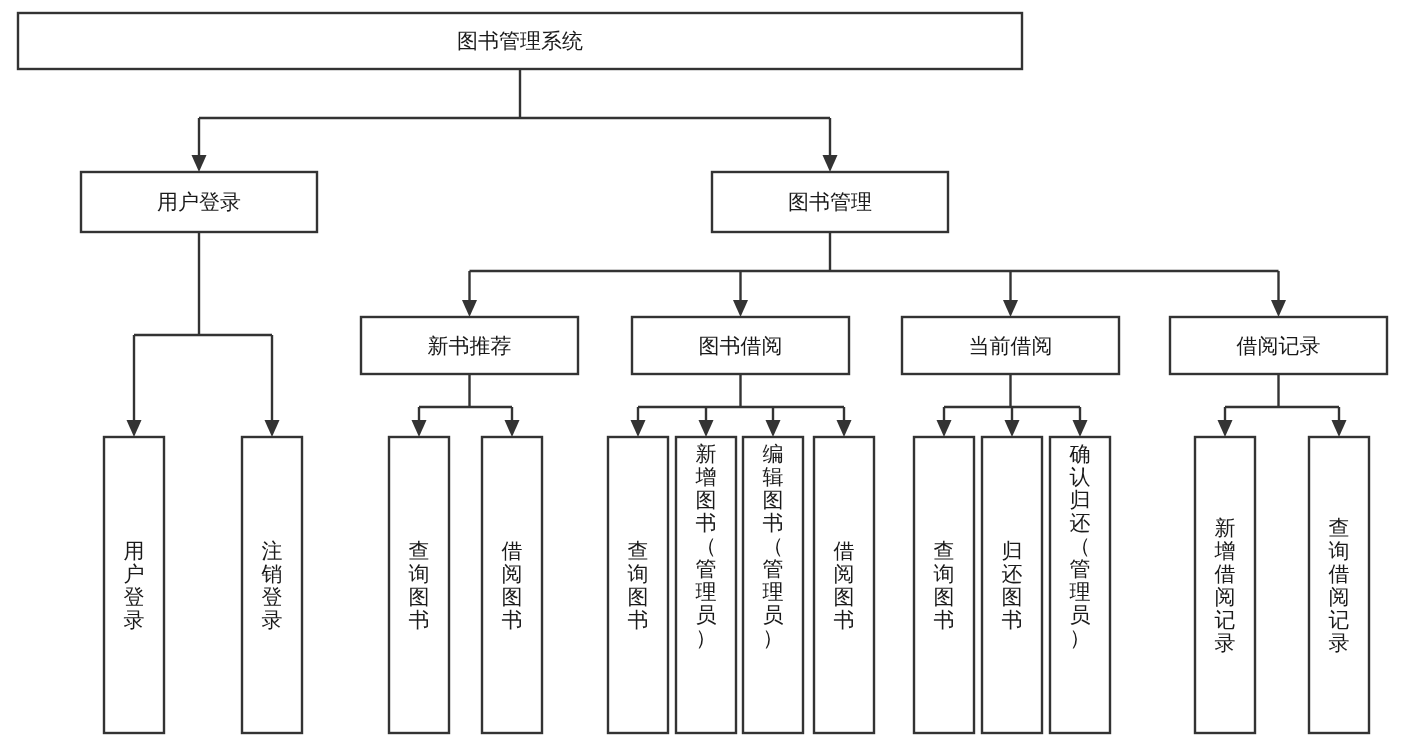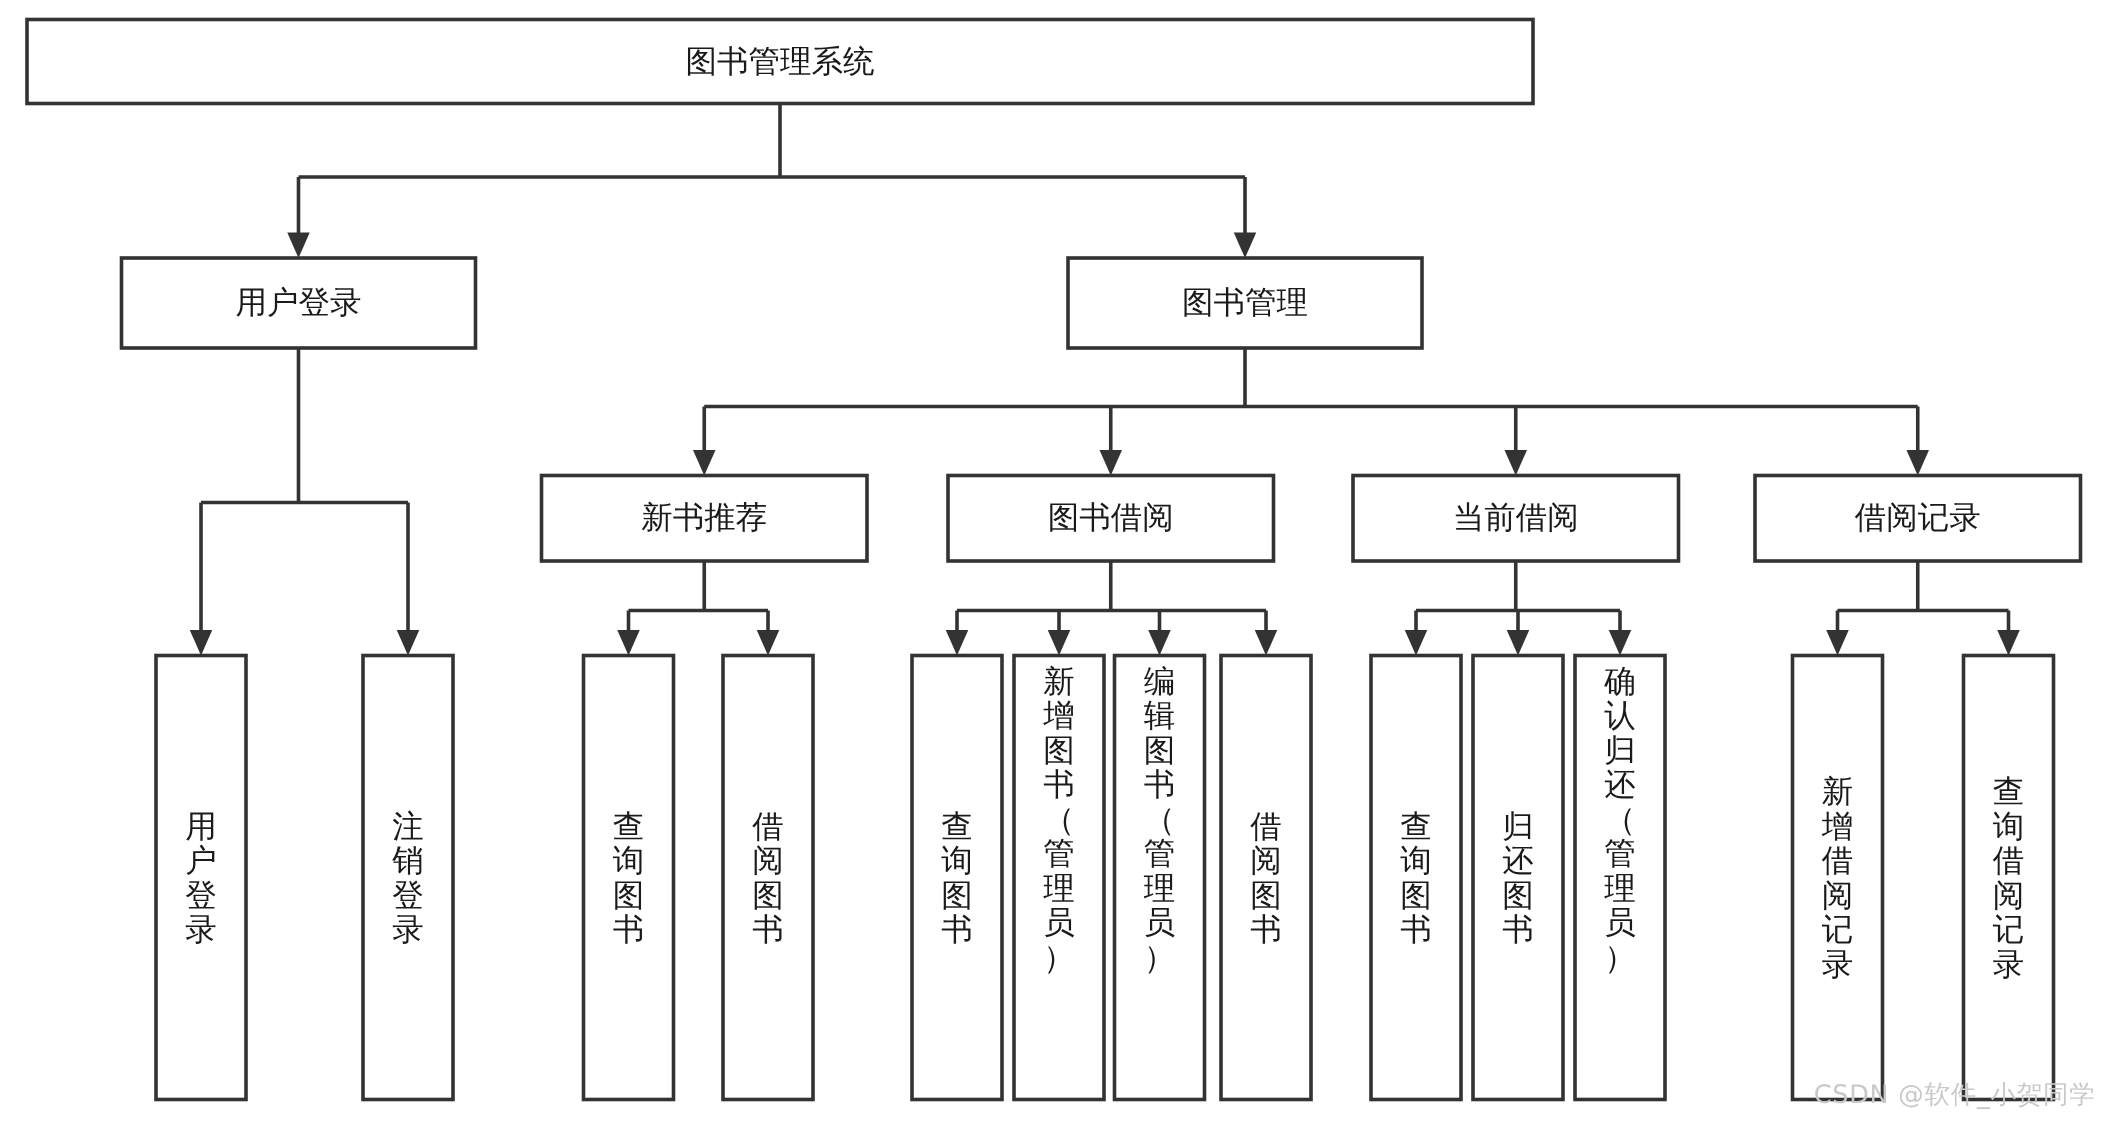--- a/index.html
+++ b/index.html
@@ -203,14 +203,13 @@
         <g>
           <rect x="1195" y="437" width="60" height="296" class="node-box"></rect>
           <text x="1225" class="node-label-v"><tspan x="1225" y="534.86">新</tspan><tspan x="1225" y="557.86">增</tspan><tspan x="1225" y="580.86">借</tspan><tspan x="1225" y="603.86">阅</tspan><tspan x="1225" y="626.86">记</tspan><tspan x="1225" y="649.86">录</tspan></text>
         </g>
         <g>
           <rect x="1309" y="437" width="60" height="296" class="node-box"></rect>
           <text x="1339" class="node-label-v"><tspan x="1339" y="534.86">查</tspan><tspan x="1339" y="557.86">询</tspan><tspan x="1339" y="580.86">借</tspan><tspan x="1339" y="603.86">阅</tspan><tspan x="1339" y="626.86">记</tspan><tspan x="1339" y="649.86">录</tspan></text>
         </g>
       </g>
   </svg>
-  <div class="watermark-text">CSDN @软件_小贺同学</div>
 </div>
 
 </body></html>

